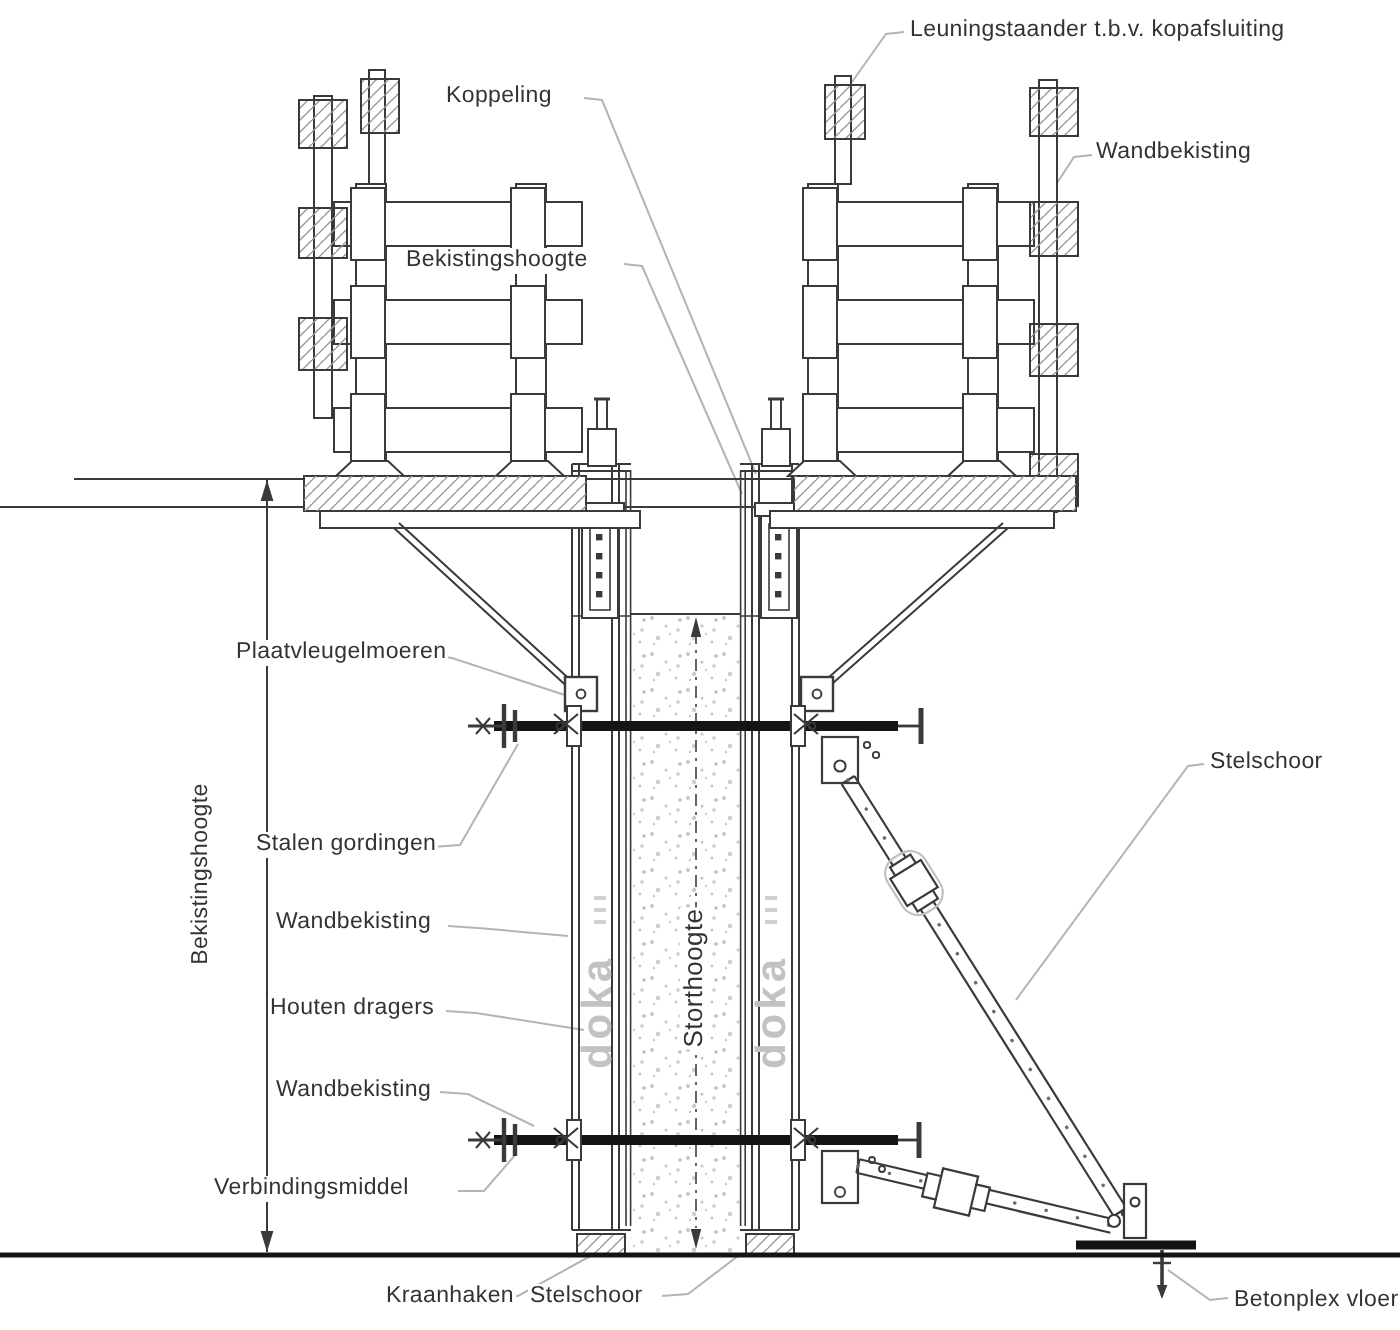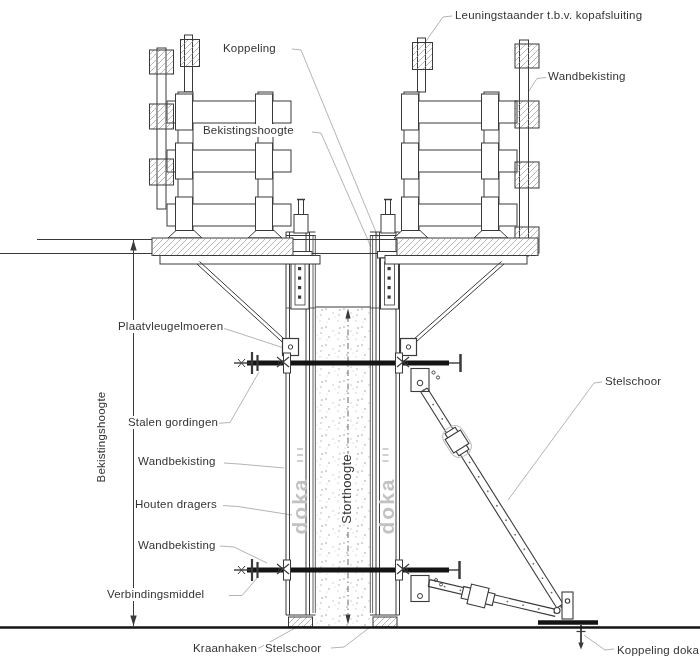--- a/index.html
+++ b/index.html
@@ -276,17 +276,17 @@
 <div class="lbl" style="left:202px;top:124px">Bekistingshoogte</div>
 <div class="lbl" style="left:117px;top:320px">Plaatvleugelmoeren</div>
 <div class="lbl" style="left:127px;top:416px">Stalen gordingen</div>
 <div class="lbl" style="left:137px;top:455px">Wandbekisting</div>
 <div class="lbl" style="left:134px;top:498px">Houten dragers</div>
 <div class="lbl" style="left:137px;top:539px">Wandbekisting</div>
 <div class="lbl" style="left:106px;top:588px">Verbindingsmiddel</div>
 <div class="lbl" style="left:192px;top:642px">Kraanhaken</div>
 <div class="lbl" style="left:264px;top:642px">Stelschoor</div>
 <div class="lbl" style="left:604px;top:375px">Stelschoor</div>
-<div class="lbl" style="left:616px;top:644px">Koppeling doka</div>
+<div class="lbl" style="left:616px;top:644px">Betonplex vloer</div>
 <div class="lbl lbl-rot" style="left:101px;top:437px">Bekistingshoogte</div>
 <div class="lbl lbl-rot" style="left:347px;top:489px;font-size:13px">Storthoogte</div>
 
 </div>
 
 </body></html>

